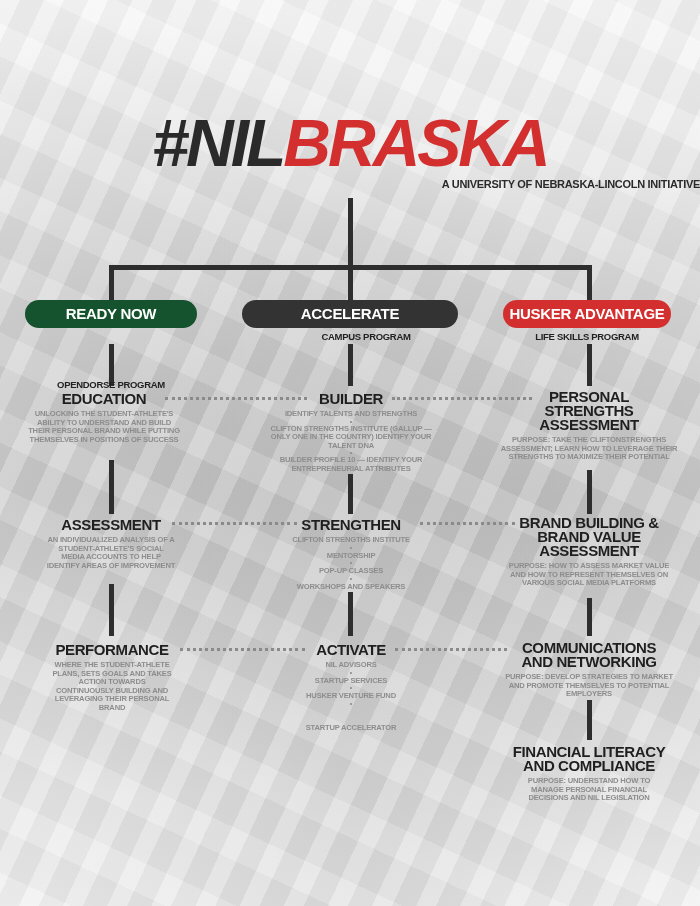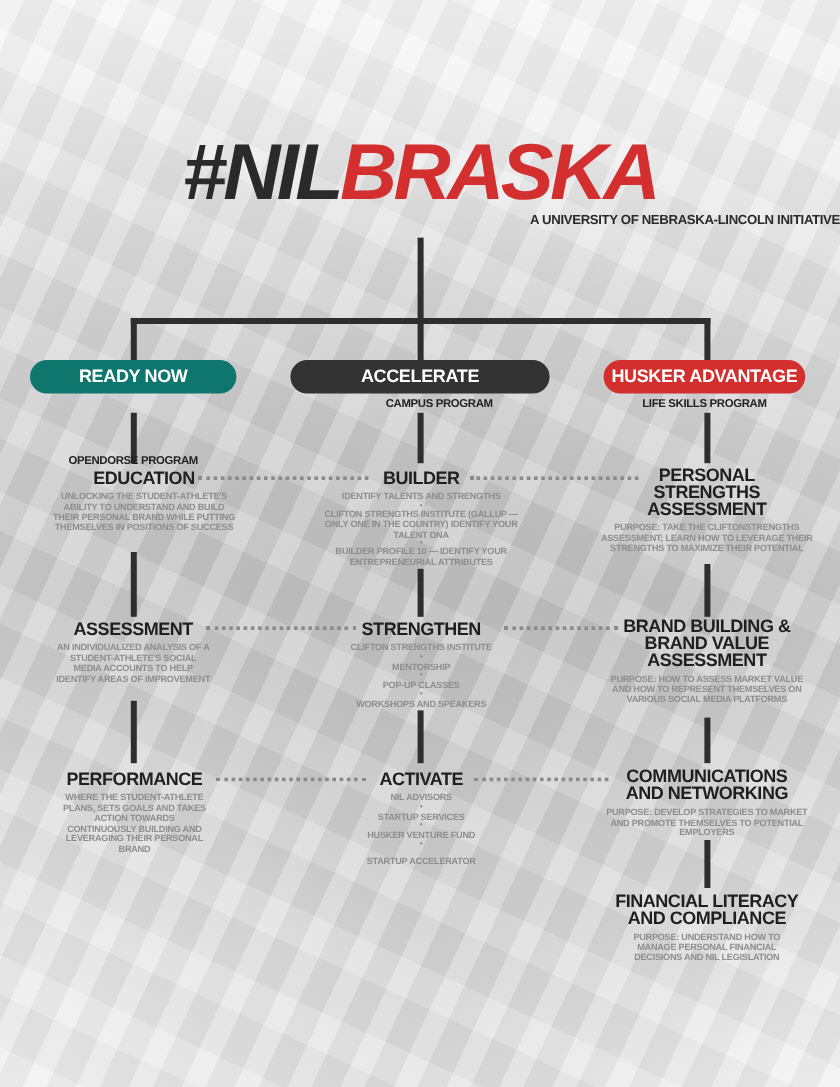--- a/index.html
+++ b/index.html
@@ -83,29 +83,29 @@
 <div class="line" style="left:587px; top:598px; width:5px; height:38px;"></div>
 <div class="line" style="left:587px; top:700px; width:5px; height:40px;"></div>
 
 <div class="dots" style="left:165px; top:397px; width:142px;"></div>
 <div class="dots" style="left:392px; top:397px; width:140px;"></div>
 <div class="dots" style="left:172px; top:522px; width:125px;"></div>
 <div class="dots" style="left:420px; top:522px; width:95px;"></div>
 <div class="dots" style="left:180px; top:648px; width:125px;"></div>
 <div class="dots" style="left:395px; top:648px; width:112px;"></div>
 
-<div class="pill" style="left:25px; top:300px; width:172px; background:#0f766e;">READY NOW</div>
+<div class="pill" style="left:25px; top:300px; width:172px; background:#14532d;">READY NOW</div>
 <div class="pill" style="left:242px; top:300px; width:216px; background:#333333;">ACCELERATE</div>
 <div class="pill" style="left:503px; top:300px; width:168px; background:#d32f2f;">HUSKER ADVANTAGE</div>
 
 <div class="prog" style="left:25px; top:331px; width:172px;margin-top:48px;">OPENDORSE PROGRAM</div>
 <div class="prog" style="left:258px; top:331px; width:216px;">CAMPUS PROGRAM</div>
 <div class="prog" style="left:503px; top:331px; width:168px;">LIFE SKILLS PROGRAM</div>
 
-<div class="node" style="left:44px; top:390px; width:152px;">
+<div class="node" style="left:28px; top:390px; width:152px;">
   <h3>EDUCATION</h3>
   <p>UNLOCKING THE STUDENT-ATHLETE'S ABILITY TO UNDERSTAND AND BUILD THEIR PERSONAL BRAND WHILE PUTTING THEMSELVES IN POSITIONS OF SUCCESS</p>
 </div>
 <div class="node" style="left:36px; top:516px; width:150px;">
   <h3>ASSESSMENT</h3>
   <p style="padding:0 10px;">AN INDIVIDUALIZED ANALYSIS OF A STUDENT-ATHLETE'S SOCIAL MEDIA ACCOUNTS TO HELP IDENTIFY AREAS OF IMPROVEMENT</p>
 </div>
 <div class="node" style="left:36px; top:641px; width:152px;">
   <h3>PERFORMANCE</h3>
   <p style="padding:0 14px;">WHERE THE STUDENT-ATHLETE PLANS, SETS GOALS AND TAKES ACTION TOWARDS CONTINUOUSLY BUILDING AND LEVERAGING THEIR PERSONAL BRAND</p>
@@ -130,21 +130,21 @@
   <p style="margin-top:1px;">WORKSHOPS AND SPEAKERS</p>
 </div>
 <div class="node" style="left:262px; top:641px; width:178px;">
   <h3>ACTIVATE</h3>
   <p>NIL ADVISORS</p>
   <div class="sep">•</div>
   <p style="margin-top:1px;">STARTUP SERVICES</p>
   <div class="sep">•</div>
   <p style="margin-top:1px;">HUSKER VENTURE FUND</p>
   <div class="sep">•</div>
-  <p style="margin-top:7px;">STARTUP ACCELERATOR</p>
+  <p style="margin-top:17px;">STARTUP ACCELERATOR</p>
 </div>
 
 <div class="node" style="left:492px; top:390px; width:194px;">
   <h3 style="width:120px;">PERSONAL STRENGTHS ASSESSMENT</h3>
   <p>PURPOSE: TAKE THE CLIFTONSTRENGTHS ASSESSMENT; LEARN HOW TO LEVERAGE THEIR STRENGTHS TO MAXIMIZE THEIR POTENTIAL</p>
 </div>
 <div class="node" style="left:498px; top:516px; width:182px;">
   <h3 style="width:150px;">BRAND BUILDING &amp; BRAND VALUE ASSESSMENT</h3>
   <p style="padding:0 6px;">PURPOSE: HOW TO ASSESS MARKET VALUE AND HOW TO REPRESENT THEMSELVES ON VARIOUS SOCIAL MEDIA PLATFORMS</p>
 </div>

